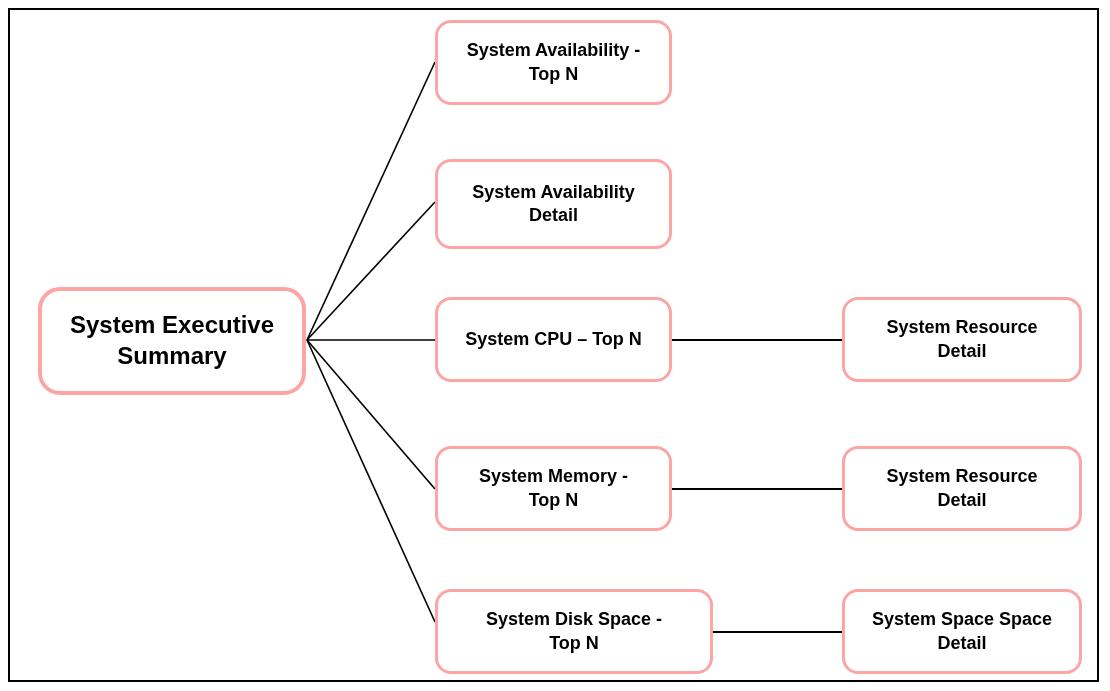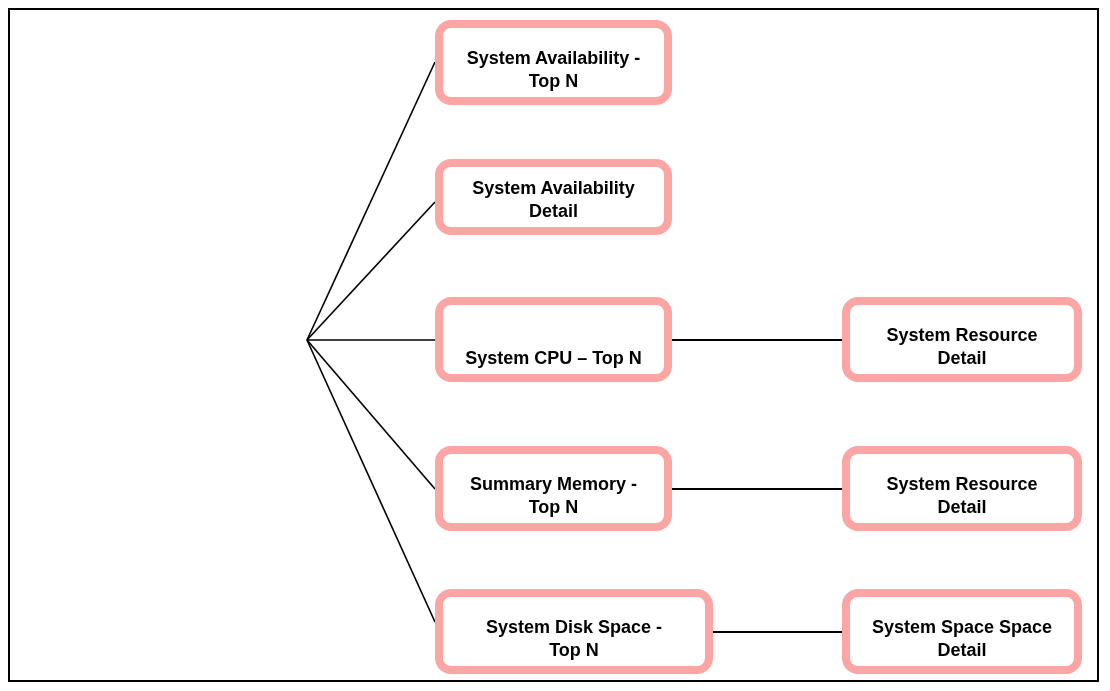--- a/index.html
+++ b/index.html
@@ -34,24 +34,24 @@
     position: absolute;
     left: 0;
     top: 0;
     width: 1110px;
     height: 691px;
   }
   .node {
     position: absolute;
     box-sizing: border-box;
     background: #ffffff;
-    border: 8px solid #fca5a5;
+    border: 3px solid #fca5a5;
     border-radius: 16px;
     display: flex;
-    align-items: flex-end;
+    align-items: center;
     justify-content: center;
     text-align: center;
     font-weight: bold;
     color: #000000;
     line-height: 1.28;
     padding: 4px 10px;
   }
   .node-label {
     display: block;
     white-space: pre-line;
@@ -84,37 +84,41 @@
         <line x1="307" y1="340" x2="435" y2="489"></line>
         <line x1="307" y1="340" x2="435" y2="622"></line>
       </g>
     <g id="straight-edges" stroke="#000000" stroke-width="1.8" fill="none">
         <line x1="672" y1="340" x2="842" y2="340"></line>
         <line x1="672" y1="489" x2="842" y2="489"></line>
         <line x1="672" y1="632" x2="842" y2="632"></line>
       </g>
   </svg>
 
+  <div class="node root" id="node-root" style="left: 38px; top: 287px; width: 268px; height: 108px;">
+    <span class="node-label">System Executive
+Summary</span>
+  </div>
 
   <div class="node mid" id="node-mid-0" style="left: 435px; top: 20px; width: 237px; height: 85px;">
     <span class="node-label">System Availability -
 Top N</span>
   </div>
 
-  <div class="node mid" id="node-mid-1" style="left: 435px; top: 159px; width: 237px; height: 76px;">
+  <div class="node mid" id="node-mid-1" style="left: 435px; top: 159px; width: 237px; height: 90px;">
     <span class="node-label">System Availability
 Detail</span>
   </div>
 
   <div class="node mid" id="node-mid-2" style="left: 435px; top: 297px; width: 237px; height: 85px;">
     <span class="node-label">System CPU – Top N</span>
   </div>
 
   <div class="node mid" id="node-mid-3" style="left: 435px; top: 446px; width: 237px; height: 85px;">
-    <span class="node-label">Summary Memory -
+    <span class="node-label">System Memory -
 Top N</span>
   </div>
 
   <div class="node mid" id="node-mid-4" style="left: 435px; top: 589px; width: 278px; height: 85px;">
     <span class="node-label">System Disk Space -
 Top N</span>
   </div>
 
   <div class="node leaf" id="node-right-0" style="left: 842px; top: 297px; width: 240px; height: 85px;">
     <span class="node-label">System Resource

